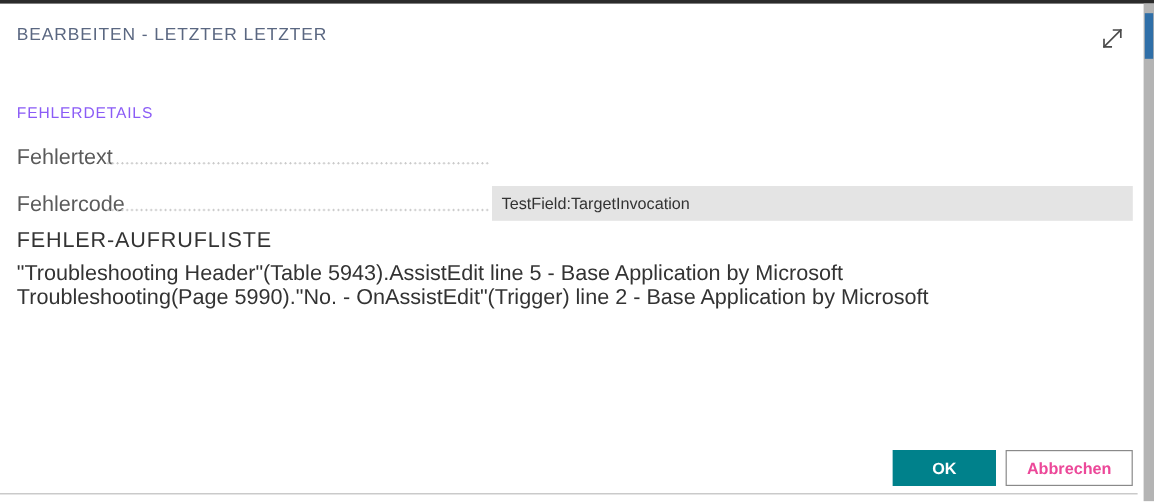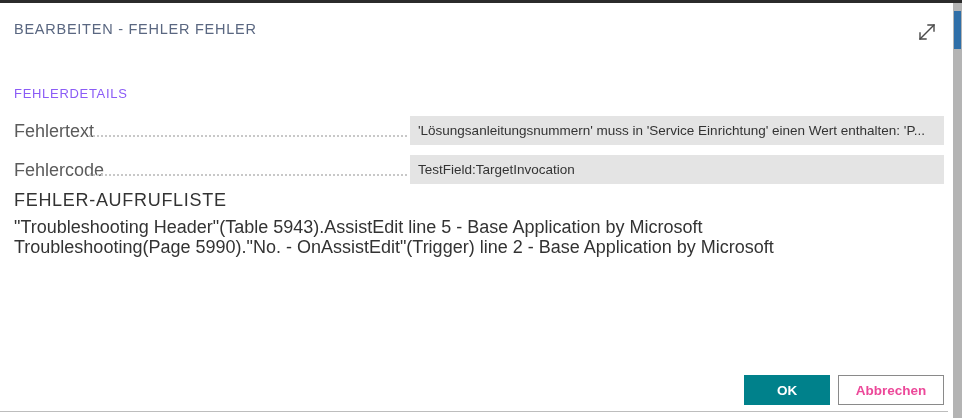--- a/index.html
+++ b/index.html
@@ -199,38 +199,37 @@
 </style>
 </head>
 <body>
 
 <div class="screen">
 
   <div class="top-edge"></div>
 
   <div class="dialog-body">
 
-    <div class="dialog-title">BEARBEITEN - FEHLER FEHLER</div>
+    <div class="dialog-title">BEARBEITEN - LETZTER LETZTER</div>
 
     <div class="expand-btn">
       <svg width="22" height="22" viewBox="0 0 22 22" aria-hidden="true">
         <g stroke="#4a4a4a" stroke-width="1.4" fill="none" stroke-linecap="square">
           <line x1="4" y1="18" x2="18" y2="4"></line>
           <polyline points="12,4 18,4 18,10"></polyline>
           <polyline points="10,18 4,18 4,12"></polyline>
         </g>
       </svg>
     </div>
 
     <div class="section-heading details">FEHLERDETAILS</div>
 
     <div class="field-row row1">
       <div class="field-label">Fehlertext</div>
       <div class="leader"></div>
-      <input class="field-value" type="text" readonly="" value="'Lösungsanleitungsnummern' muss in 'Service Einrichtung' einen Wert enthalten: 'P..." style="">
     </div>
 
     <div class="field-row row2">
       <div class="field-label">Fehlercode</div>
       <div class="leader"></div>
       <input class="field-value" type="text" readonly="" value="TestField:TargetInvocation" style="">
     </div>
 
     <div class="section-heading callstack">FEHLER-AUFRUFLISTE</div>
 

